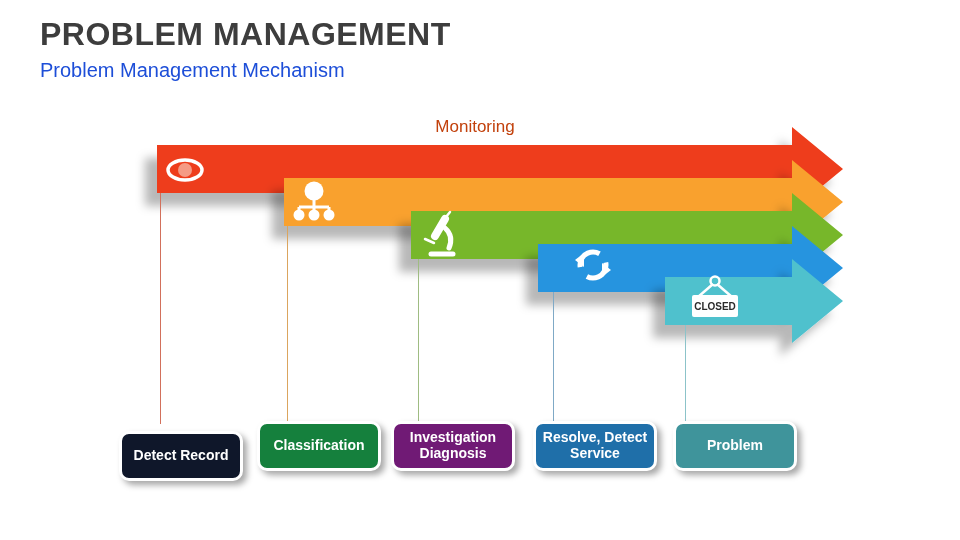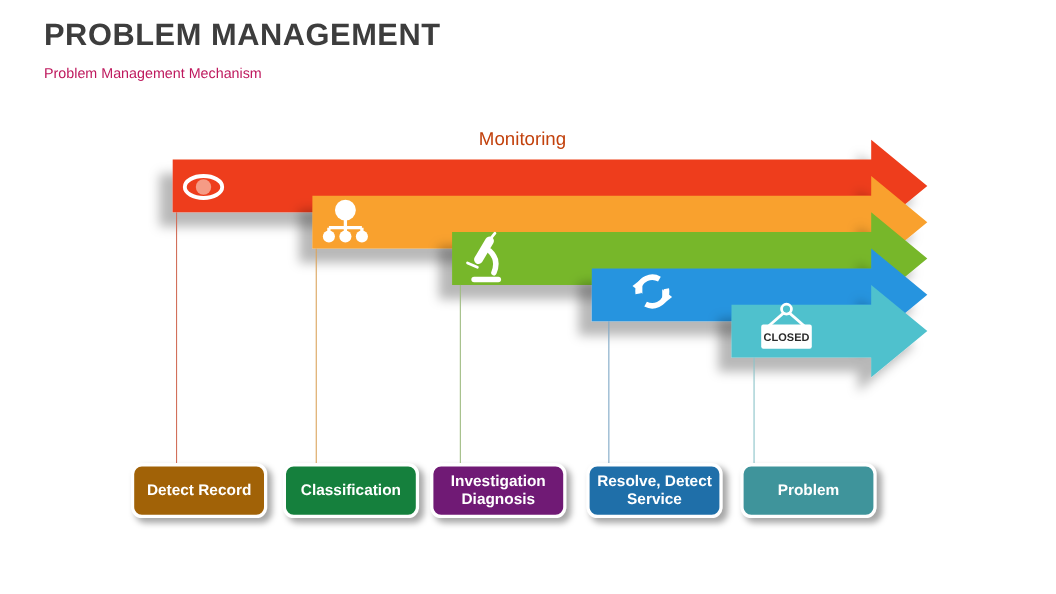--- a/index.html
+++ b/index.html
@@ -2,25 +2,25 @@
 <html><head>
 <meta charset="utf-8">
 <style>
   html,body{margin:0;padding:0;background:#fff;}
   .slide{
     position:relative;width:960px;height:540px;background:#ffffff;
     font-family:"Liberation Sans",sans-serif;overflow:hidden;
   }
   .title{
     position:absolute;left:40px;top:16px;
-    font-size:28px;font-weight:bold;color:#3d3d3d;letter-spacing:.5px;
+    font-size:32px;font-weight:bold;color:#3d3d3d;letter-spacing:.5px;
   }
   .subtitle{
     position:absolute;left:40px;top:59px;
-    font-size:13px;color:#be185d;
+    font-size:20px;color:#1d4ed8;
   }
   .monitoring{
     position:absolute;left:157px;top:117px;width:636px;
     text-align:center;font-size:17px;color:#c2410c;
   }
   .arrow-layer{position:absolute;left:0;top:0;width:944px;height:540px;}
   .stage-line{position:absolute;width:1px;}
   .stage-label{
     position:absolute;box-sizing:border-box;
     min-width:124px;max-width:124px;height:50px;
@@ -74,21 +74,21 @@
         <polygon points="665,277 792,277 792,259 843,301 792,343 792,325 665,325" fill="#4FC1CD" filter="url(#ds)"></polygon>
     <g transform="translate(691,274)">
       <circle cx="24" cy="7" r="4.5" fill="none" stroke="#fff" stroke-width="2.5"></circle>
       <path d="M22 10 L7 23 M26 10 L41 23" stroke="#fff" stroke-width="2.5" fill="none"></path>
       <rect x="1" y="21" width="46" height="22" rx="2" fill="#fff"></rect>
       <text x="24" y="36" text-anchor="middle" font-size="10" font-weight="bold" fill="#2b2b2b" font-family="Liberation Sans, sans-serif">CLOSED</text>
     </g>
       </svg></div>
   <div id="label-layer">
       <div class="stage-line" style="left:160px;top:193px;height:231px;background:#D2705B"></div>
-      <div class="stage-label" style="left:119px;top:421px;background:#a16207">
+      <div class="stage-label" style="left:119px;top:431px;background:#0f172a">
         <span>Detect Record</span>
       </div>
       <div class="stage-line" style="left:287px;top:226px;height:198px;background:#DBA55E"></div>
       <div class="stage-label" style="left:257px;top:421px;background:#15803d">
         <span>Classification</span>
       </div>
       <div class="stage-line" style="left:418px;top:259px;height:165px;background:#9FBC82"></div>
       <div class="stage-label" style="left:391px;top:421px;background:#701a75">
         <span>Investigation Diagnosis</span>
       </div>

